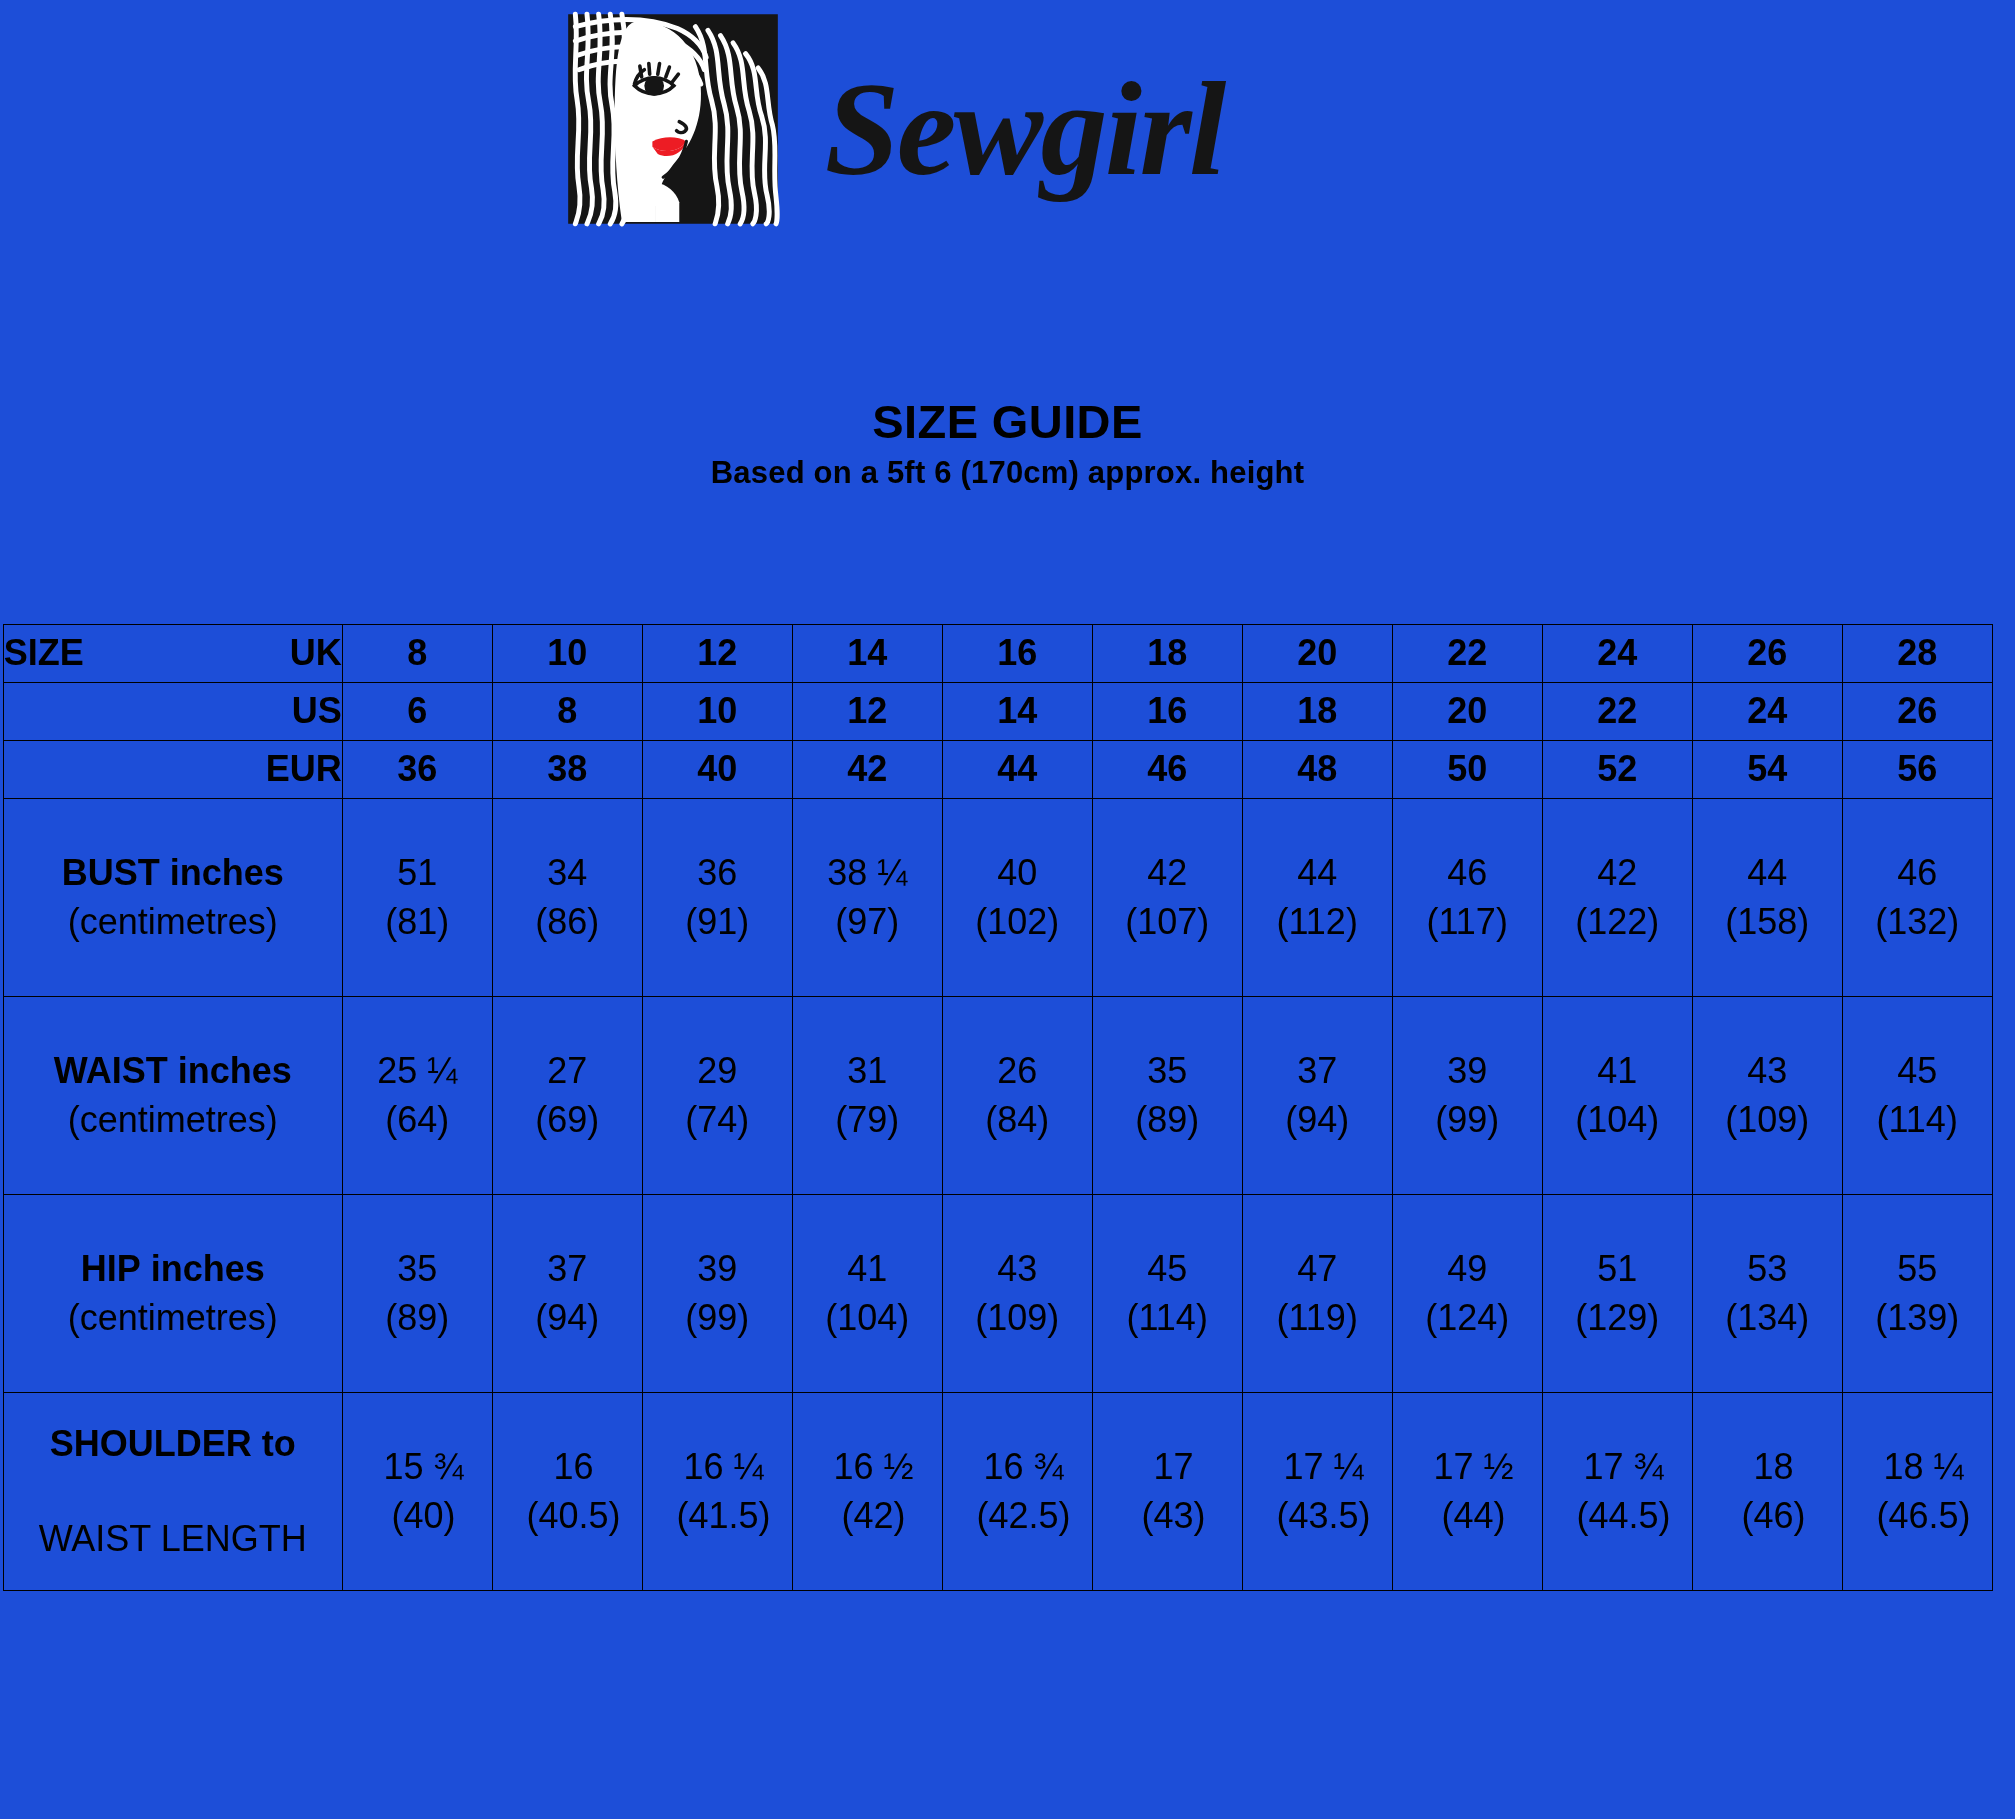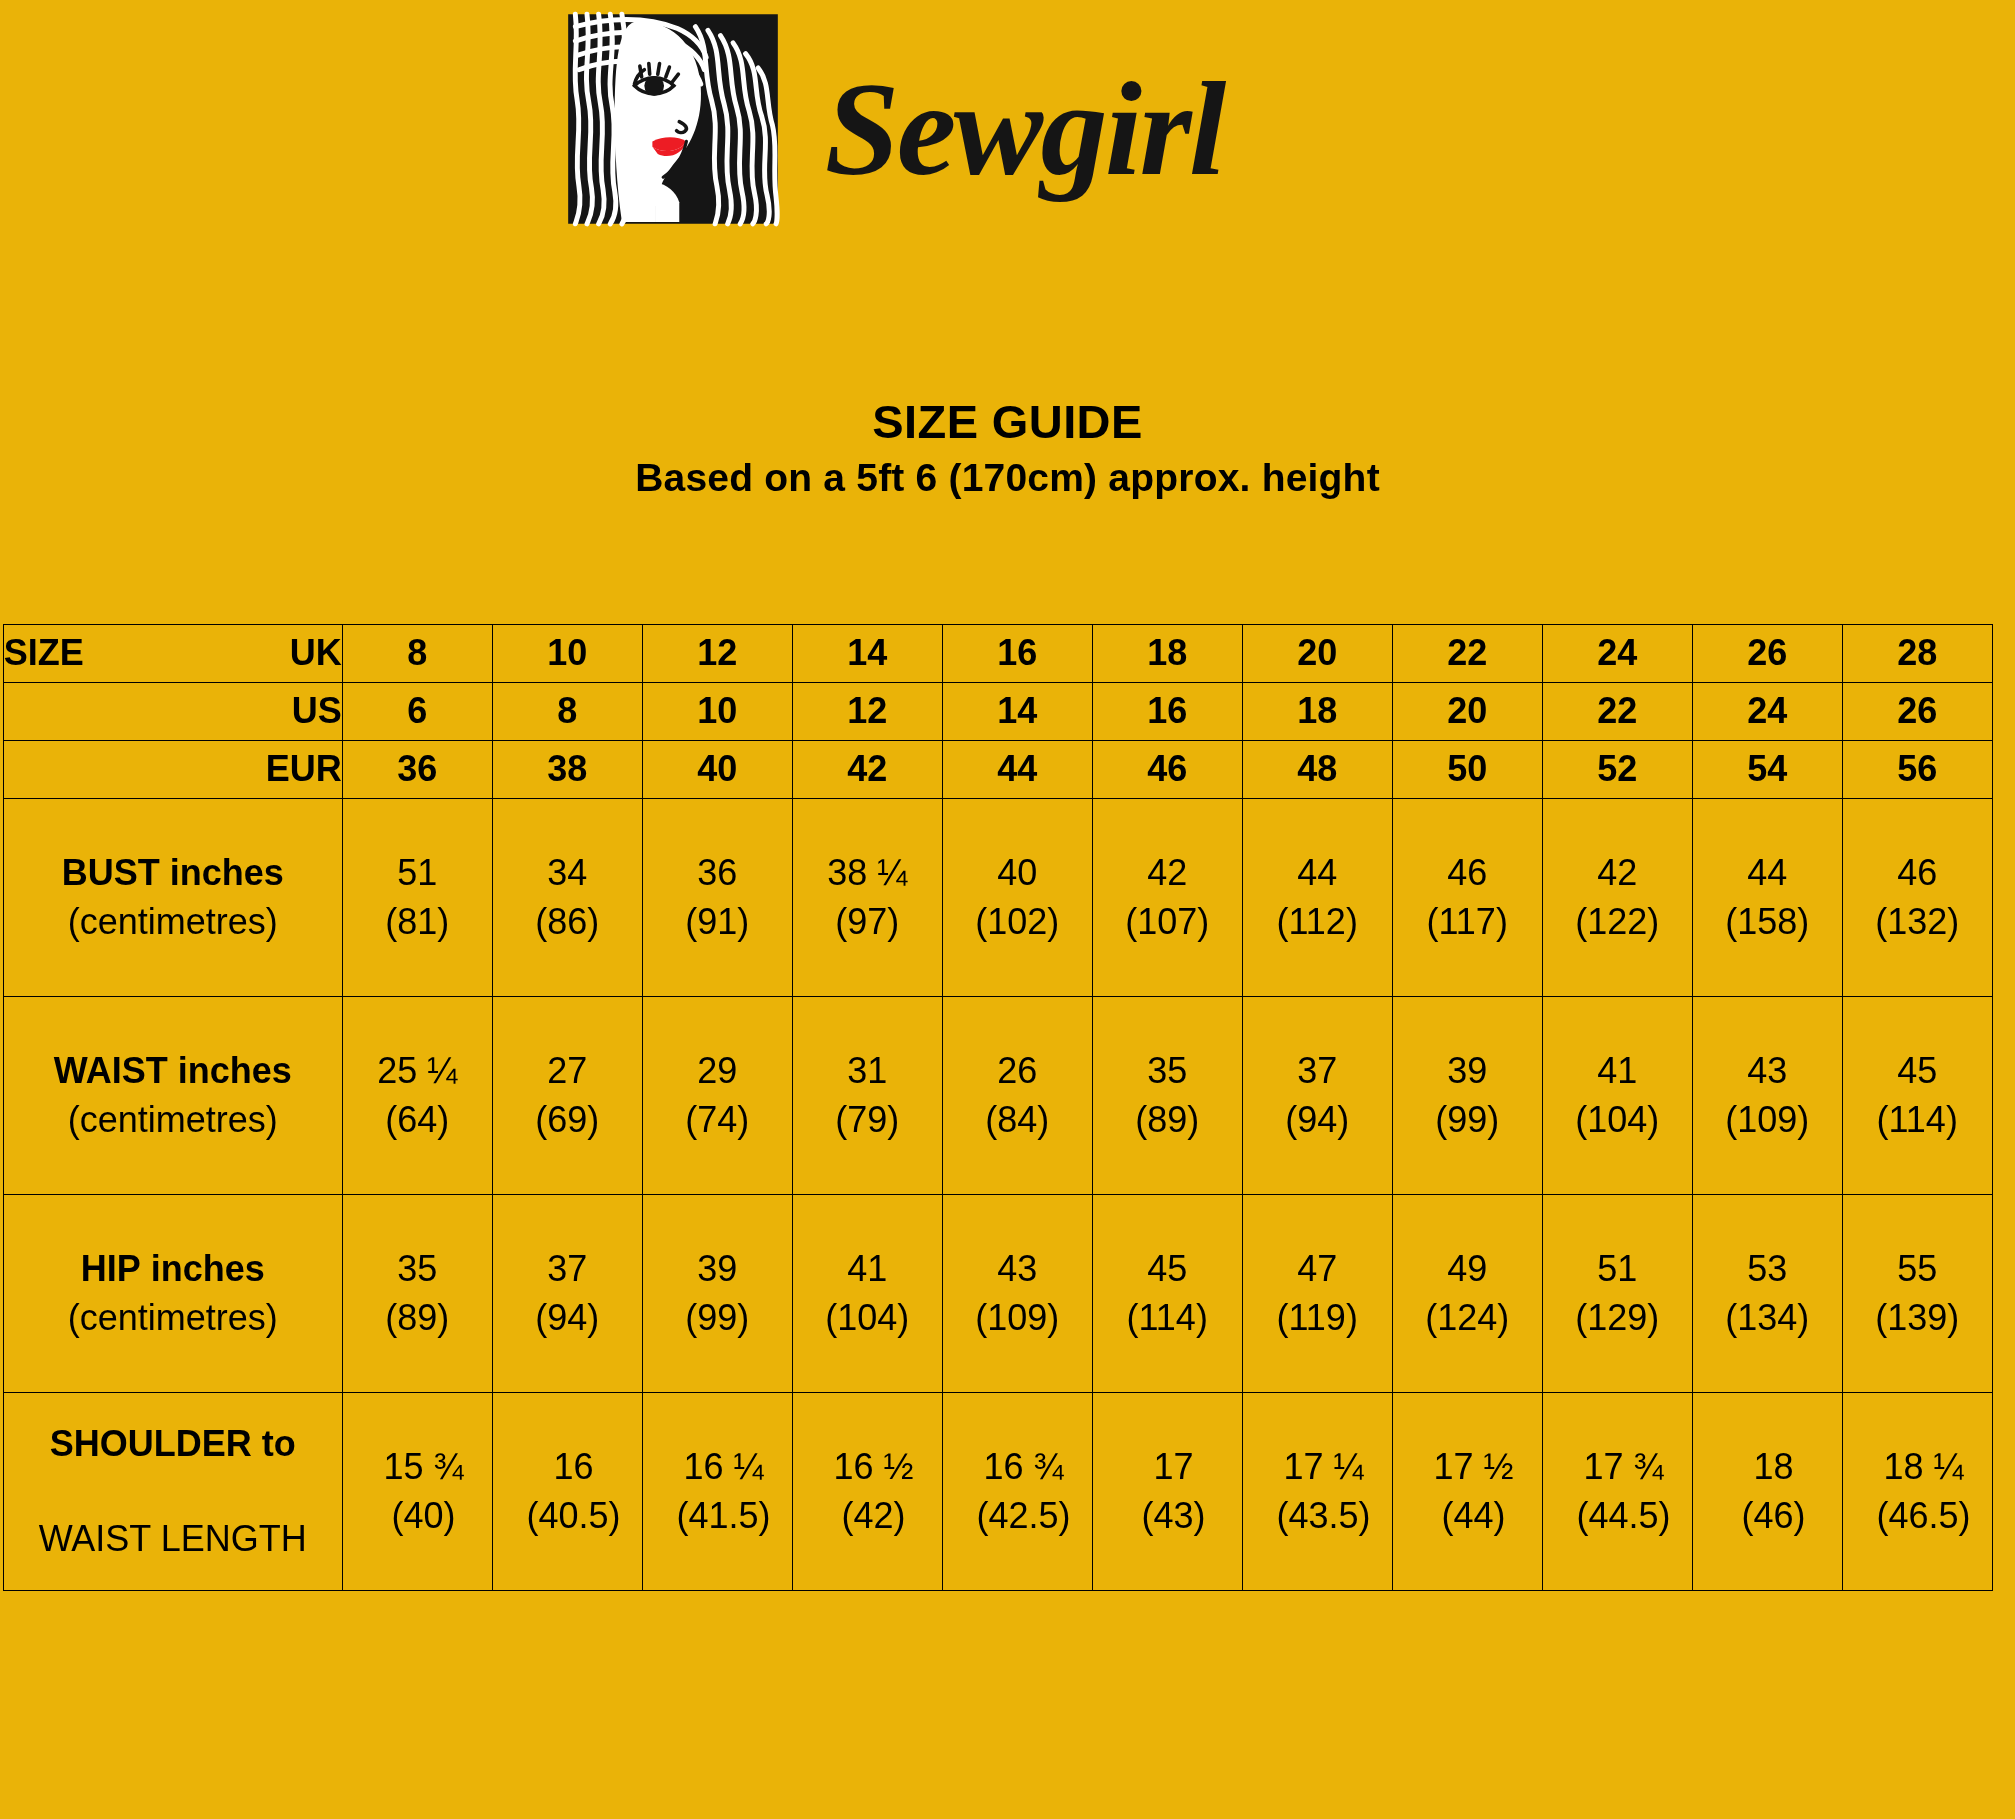--- a/index.html
+++ b/index.html
@@ -13,21 +13,21 @@
     height: 1820px;
     font-family: "Liberation Sans", sans-serif;
     color: #000000;
     overflow: hidden;
   }
 
   .page {
     position: relative;
     width: 2015px;
     height: 1820px;
-    background: #eab308;
+    background: #1d4ed8;
   }
 
   
   .logo-block {
     position: absolute;
     left: 0;
     top: 7.2px;
     width: 2015px;
     height: 233px;
     display: flex;
@@ -59,21 +59,21 @@
     text-align: center;
   }
   .title-main {
     font-size: 47px;
     font-weight: bold;
     letter-spacing: 0.4px;
     line-height: 1.18;
     margin: 0;
   }
   .title-sub {
-    font-size: 39px;
+    font-size: 31px;
     font-weight: bold;
     letter-spacing: 0.2px;
     line-height: 1.18;
     margin: 5.4px 0 0 0;
   }
 
   
   .table-wrap {
     position: absolute;
     left: 2.7px;

